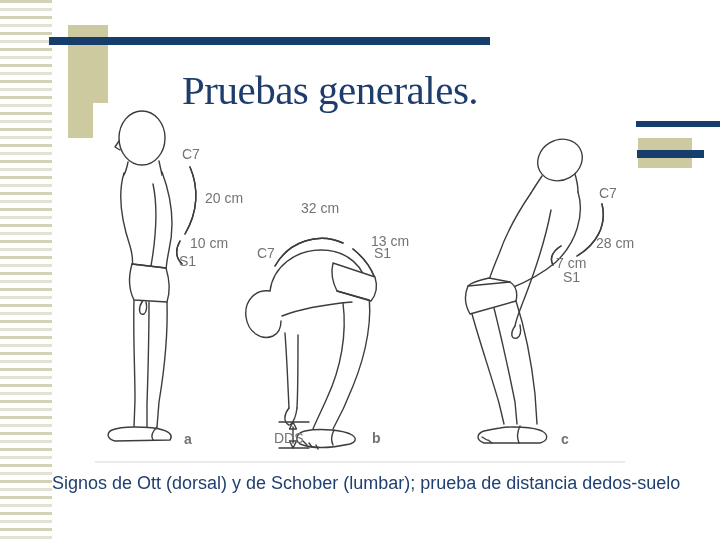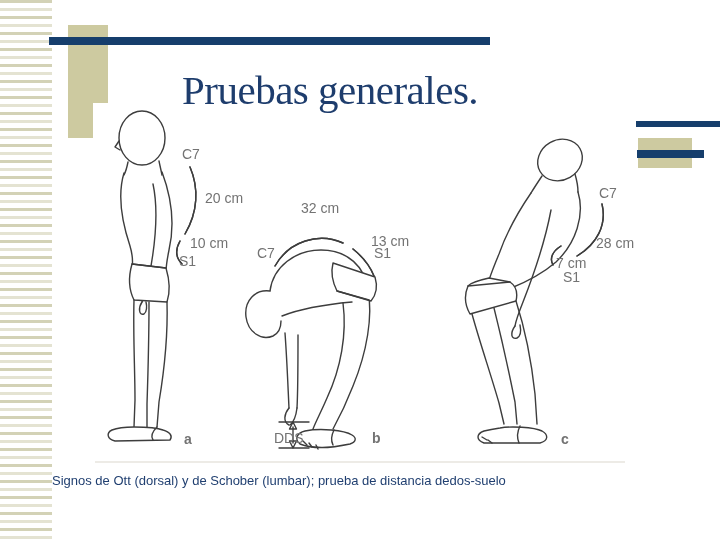--- a/index.html
+++ b/index.html
@@ -37,21 +37,21 @@
   .diagram{position:absolute;left:0;top:0;width:720px;height:540px;}
   .diagram svg{position:absolute;left:60px;top:100px;width:600px;height:370px;}
   .baseline-shadow{position:absolute;left:95px;top:461px;width:530px;height:2px;background:#edebe6;}
   .dlabel{
     position:absolute;font-size:14px;line-height:1;color:#737373;
     white-space:nowrap;font-family:"Liberation Sans",sans-serif;
   }
   .dlabel-bold{font-weight:bold;font-size:14px;}
   .caption{
     position:absolute;left:52px;top:473px;margin:0;width:660px;
-    font-size:13px;line-height:1.2;color:var(--caption-text);
+    font-size:18px;line-height:1.2;color:var(--caption-text);
   }
   .fig path,.fig ellipse,.fig line{stroke:var(--line-art);stroke-width:1.4;fill:none;stroke-linecap:round;stroke-linejoin:round;}
   .fig .fill{fill:#ffffff;}
   .ribbon-outer{stroke:var(--line-art);stroke-width:7;fill:none;stroke-linecap:round;}
   .ribbon-inner{stroke:#ffffff;stroke-width:4.4;fill:none;stroke-linecap:round;}
   .arrowhead{fill:var(--line-art);stroke:none;}
 </style>
 </head>
 <body>
 

